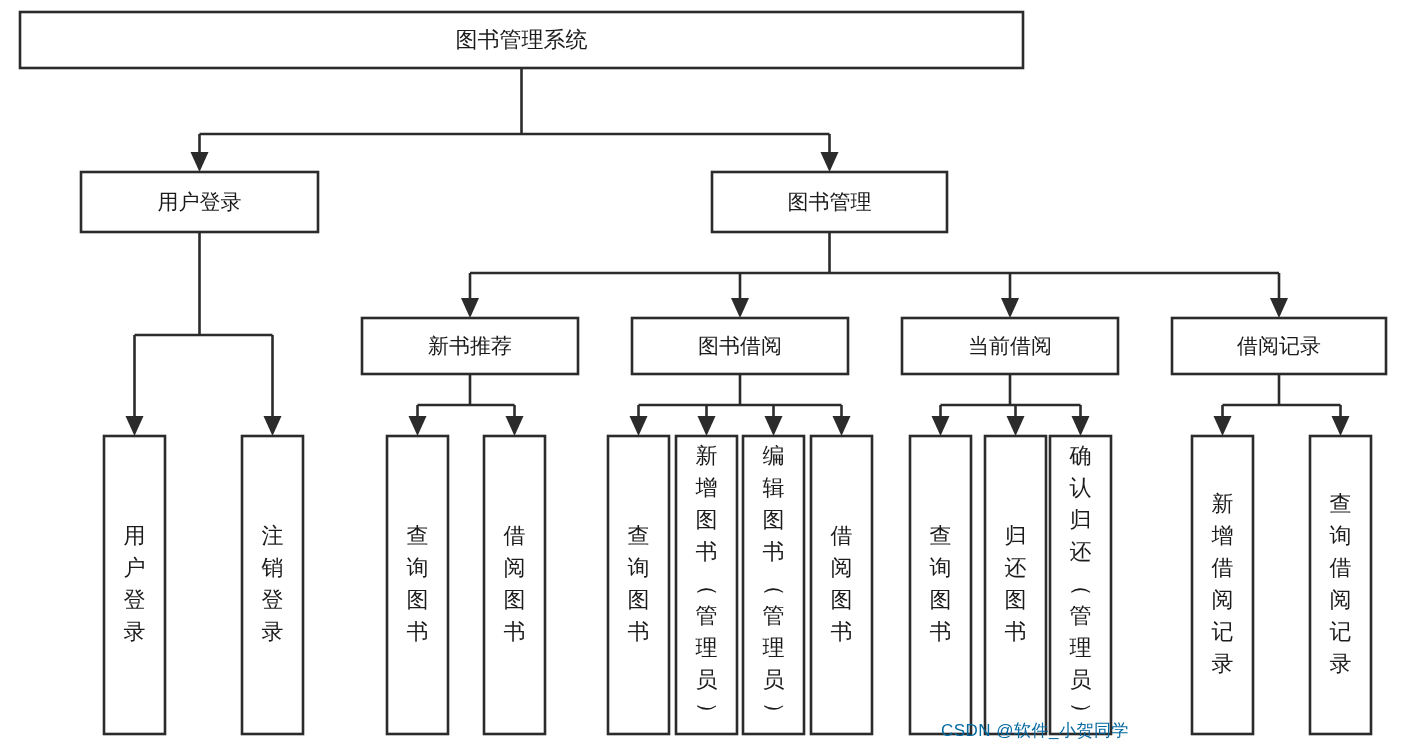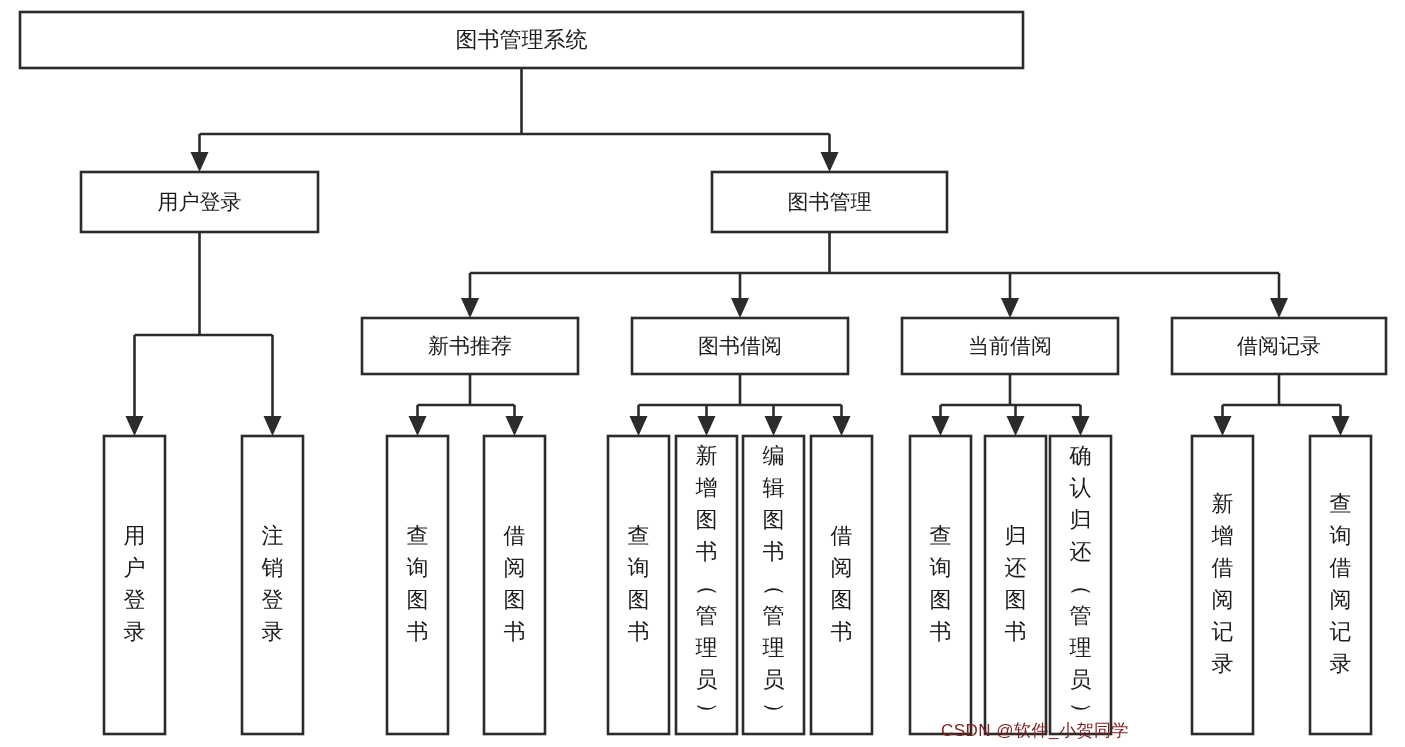--- a/index.html
+++ b/index.html
@@ -62,21 +62,21 @@
   .arrow-head {
     fill: #2b2b2b;
     stroke: none;
   }
   .watermark {
     position: absolute;
     right: 8px;
     bottom: 5px;
     font-family: "Liberation Sans", "DejaVu Sans", sans-serif;
     font-size: 17px;
-    color: #7f1d1d;
+    color: #0369a1;
     letter-spacing: 0.5px;
     white-space: nowrap;
     user-select: none;
   }
 </style>
 </head>
 <body>
 
 <div id="diagram-root">
   <svg class="diagram-canvas" id="diagram-canvas" viewBox="0 0 1405 747" xmlns="http://www.w3.org/2000/svg">

